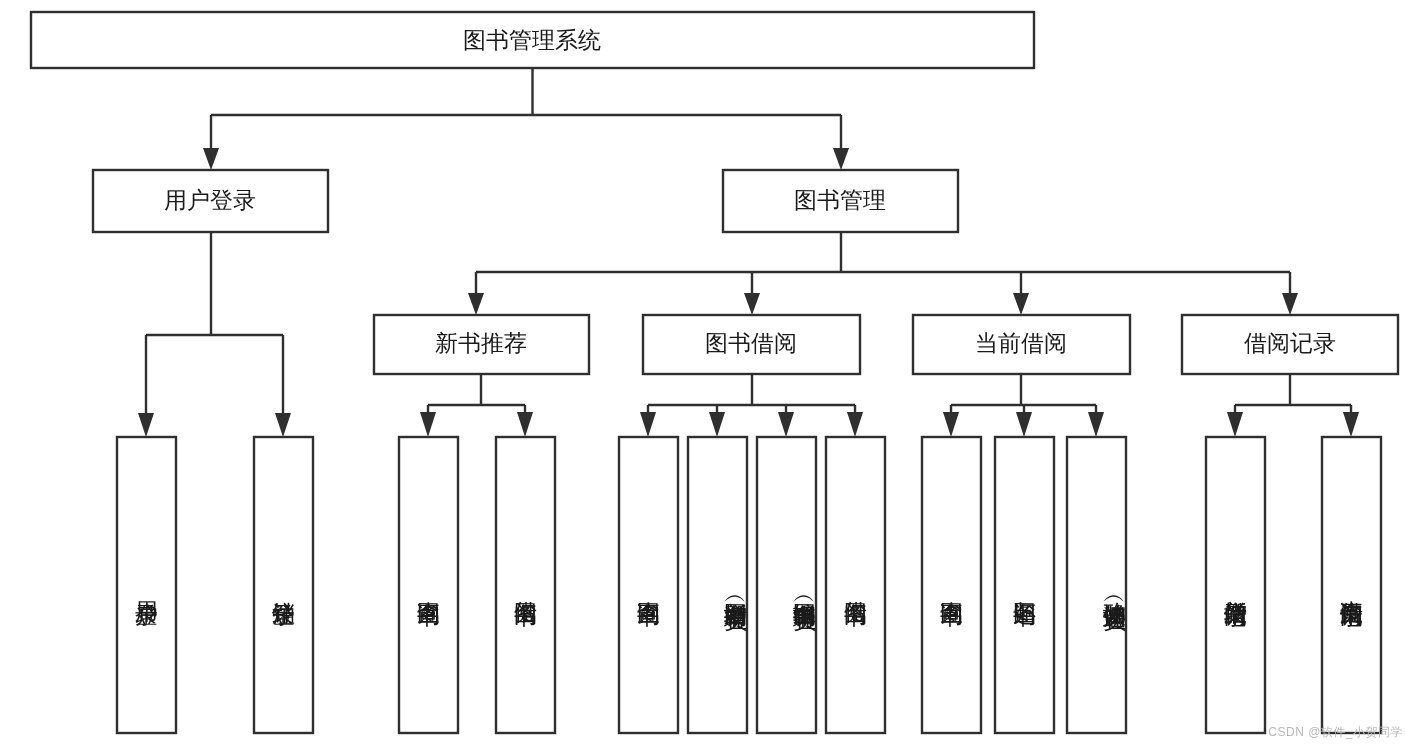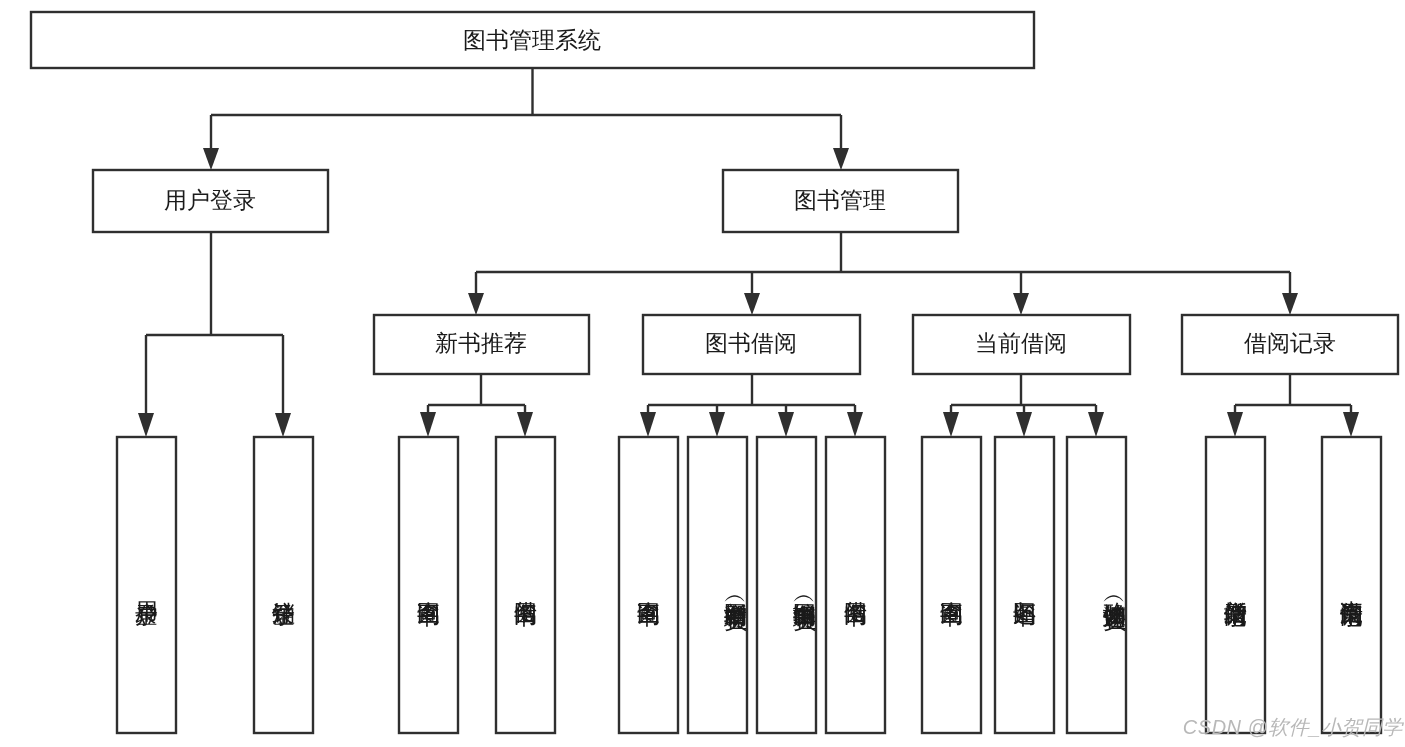--- a/index.html
+++ b/index.html
@@ -60,25 +60,24 @@
     line-height: 1;
     white-space: nowrap;
     text-align: center;
     pointer-events: none;
   }
   .watermark {
     position: absolute;
     right: 14px;
     bottom: 6px;
     font-family: "Liberation Sans", "DejaVu Sans", sans-serif;
-    font-size: 20px;
+    font-size: 12px;
     color: #b8b8b8;
     letter-spacing: 0.5px;
     white-space: nowrap;
-    font-style: italic;
   }
 </style>
 </head>
 <body>
 
 <div id="diagram-root">
 
   <svg class="flow" viewBox="0 0 1405 747">
 
     <g>

